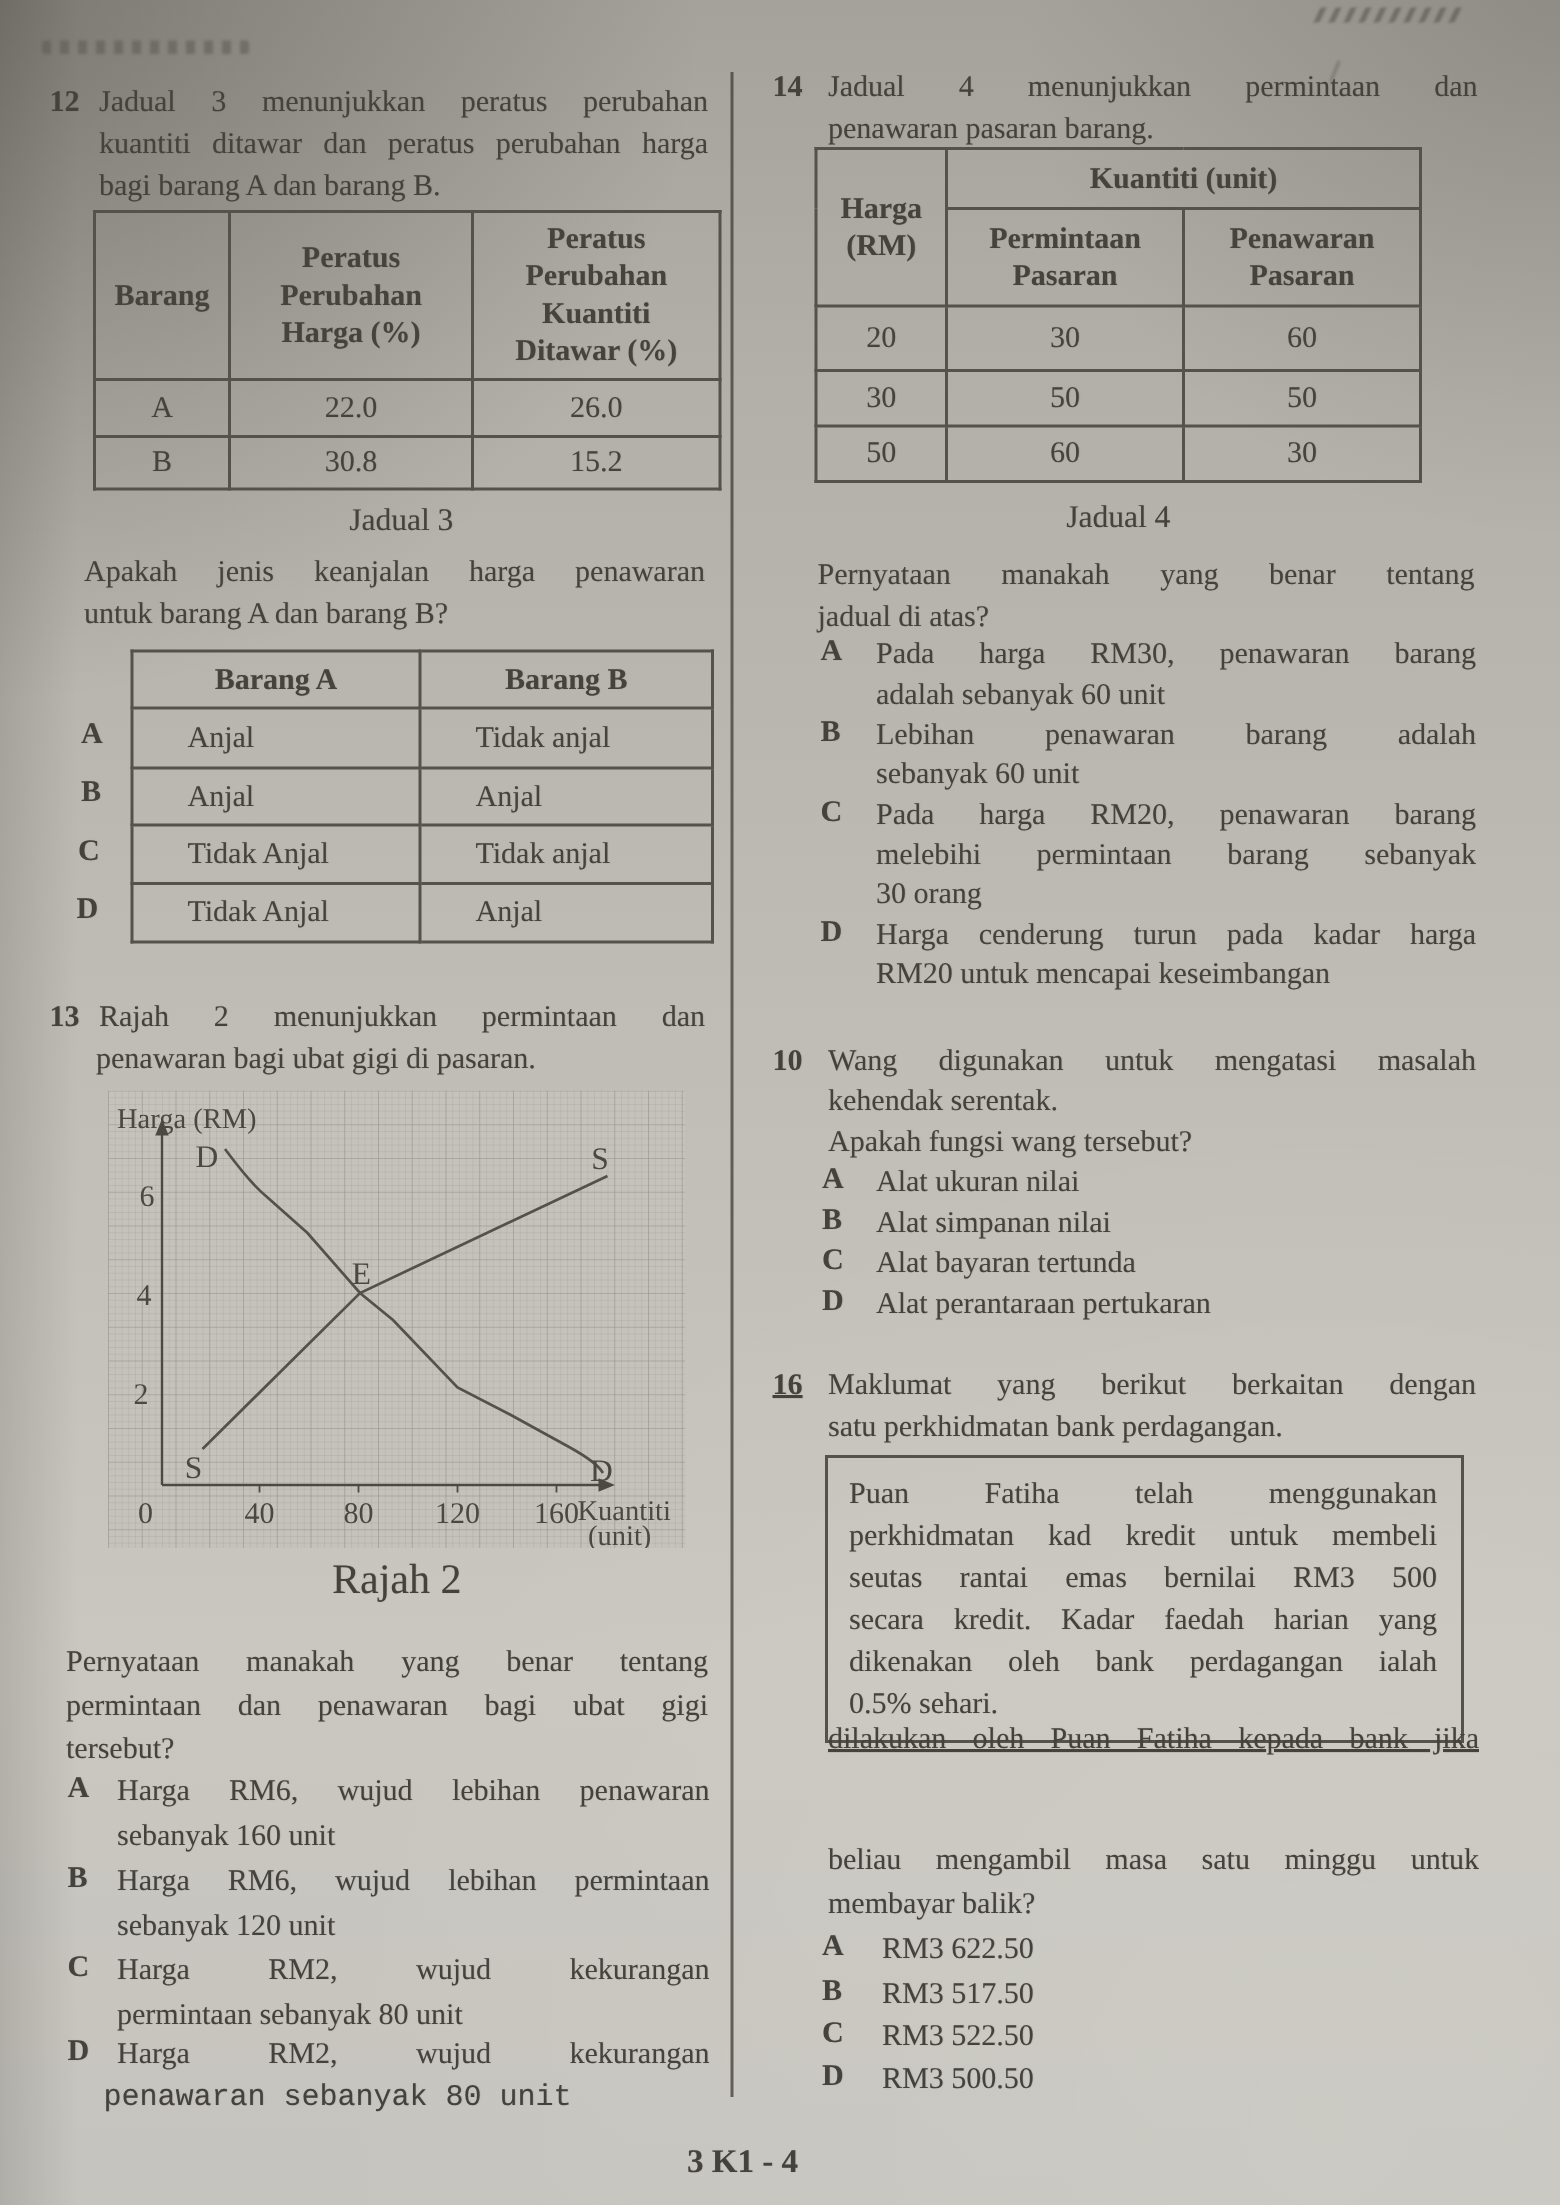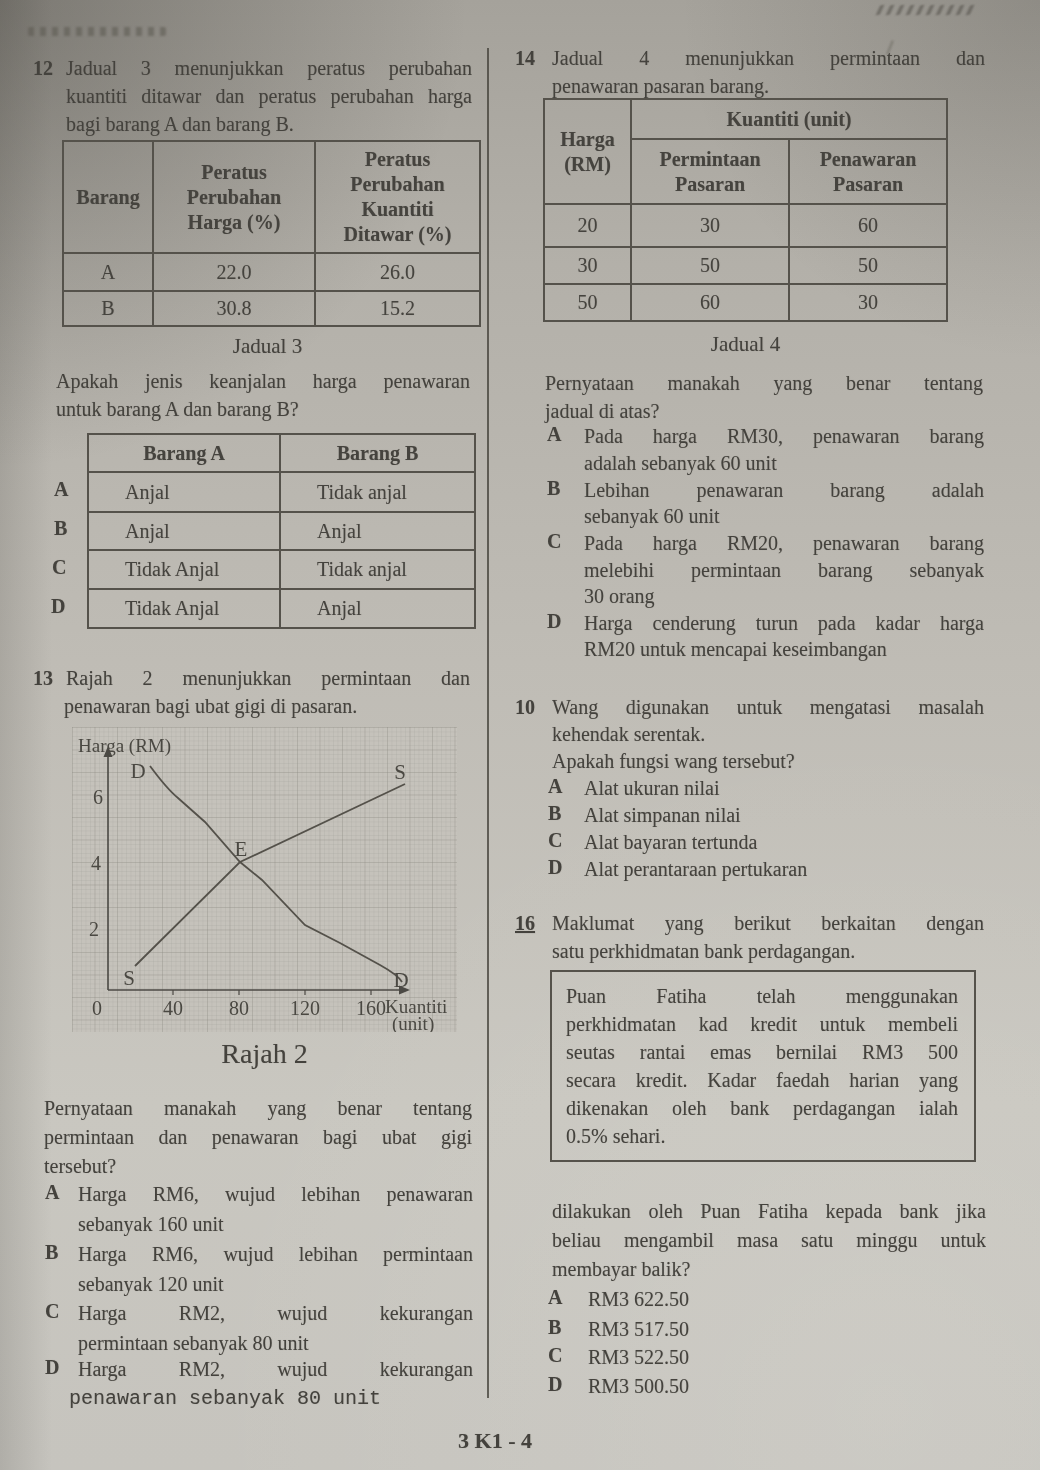--- a/index.html
+++ b/index.html
@@ -271,21 +271,21 @@
   <div class="line" style="left:552px;top:938px;">satu perkhidmatan bank perdagangan.</div>
 
   <div class="box" style="left:550px;top:970px;width:422px;height:188px;"></div>
   <div class="line just" style="left:566px;top:983px;width:392px;">Puan Fatiha telah menggunakan</div>
   <div class="line just" style="left:566px;top:1011px;width:392px;">perkhidmatan kad kredit untuk membeli</div>
   <div class="line just" style="left:566px;top:1039px;width:392px;">seutas rantai emas bernilai RM3 500</div>
   <div class="line just" style="left:566px;top:1067px;width:392px;">secara kredit. Kadar faedah harian yang</div>
   <div class="line just" style="left:566px;top:1095px;width:392px;">dikenakan oleh bank perdagangan ialah</div>
   <div class="line" style="left:566px;top:1123px;">0.5% sehari.</div>
 
-  <div class="line just" style="left:552px;top:1198px;width:434px;">dilakukan oleh Puan Fatiha kepada bank jika</div>
+  <div class="line just" style="left:552px;top:1146px;width:434px;text-decoration:underline;">dilakukan oleh Puan Fatiha kepada bank jika</div>
   <div class="line just" style="left:552px;top:1227px;width:434px;">beliau mengambil masa satu minggu untuk</div>
   <div class="line" style="left:552px;top:1256px;">membayar balik?</div>
 
   <div class="letter" style="left:548px;top:1286px;">A</div>
   <div class="line" style="left:588px;top:1286px;">RM3 622.50</div>
   <div class="letter" style="left:548px;top:1316px;">B</div>
   <div class="line" style="left:588px;top:1316px;">RM3 517.50</div>
   <div class="letter" style="left:548px;top:1344px;">C</div>
   <div class="line" style="left:588px;top:1344px;">RM3 522.50</div>
   <div class="letter" style="left:548px;top:1373px;">D</div>

